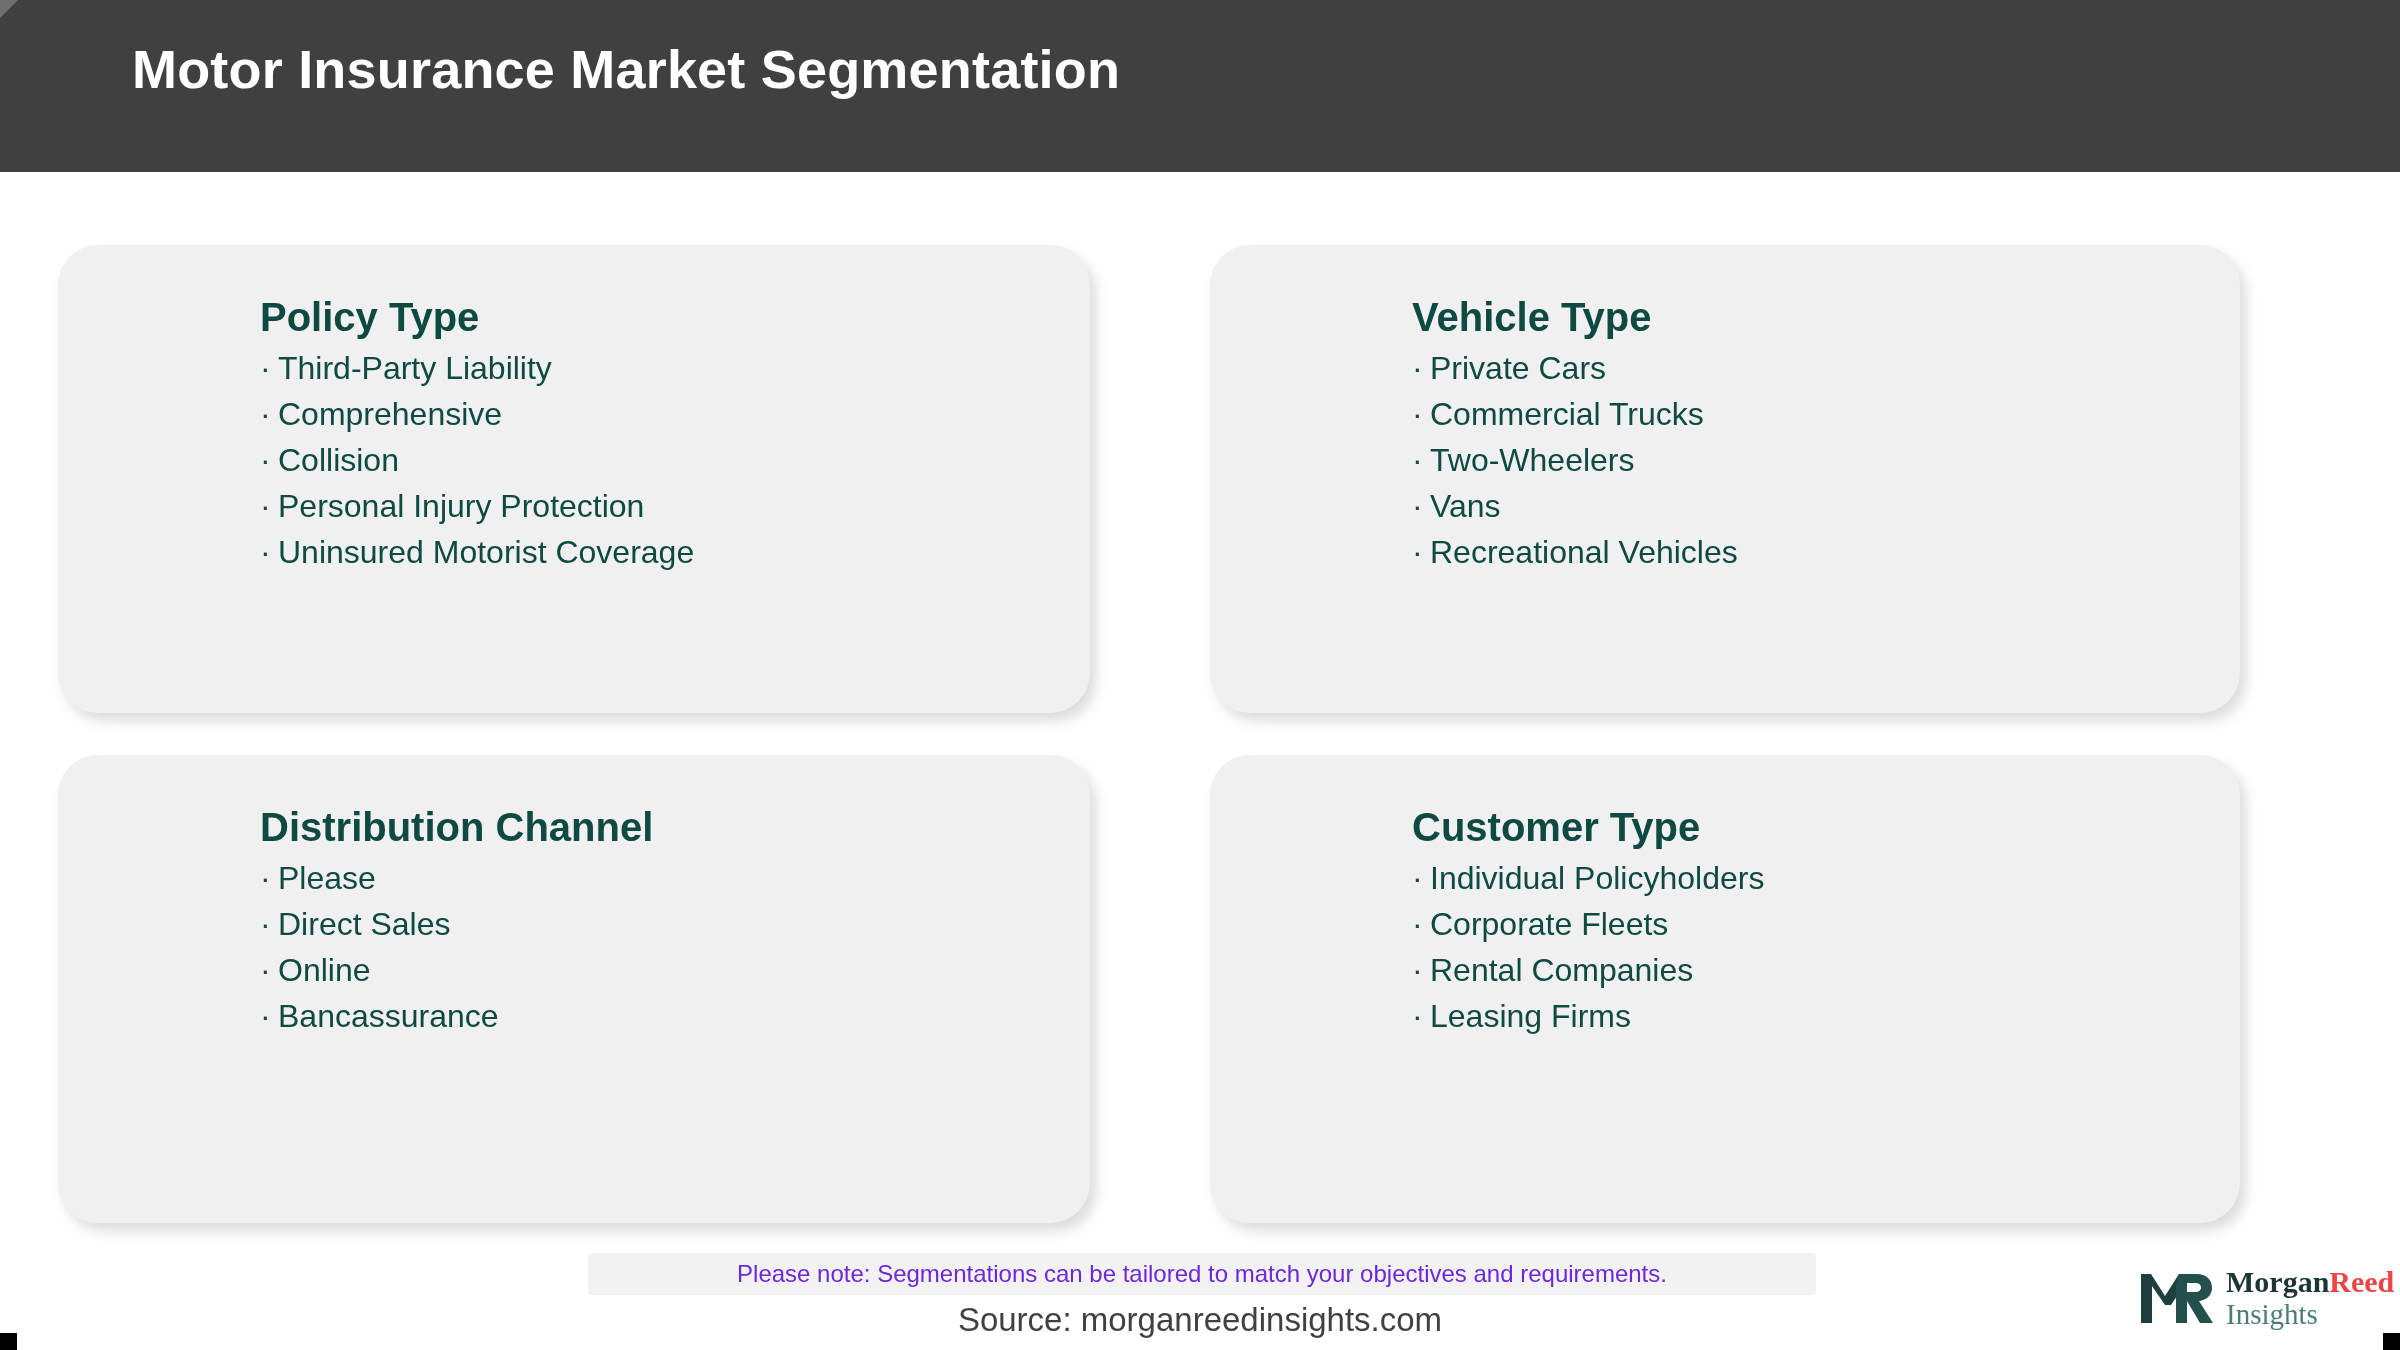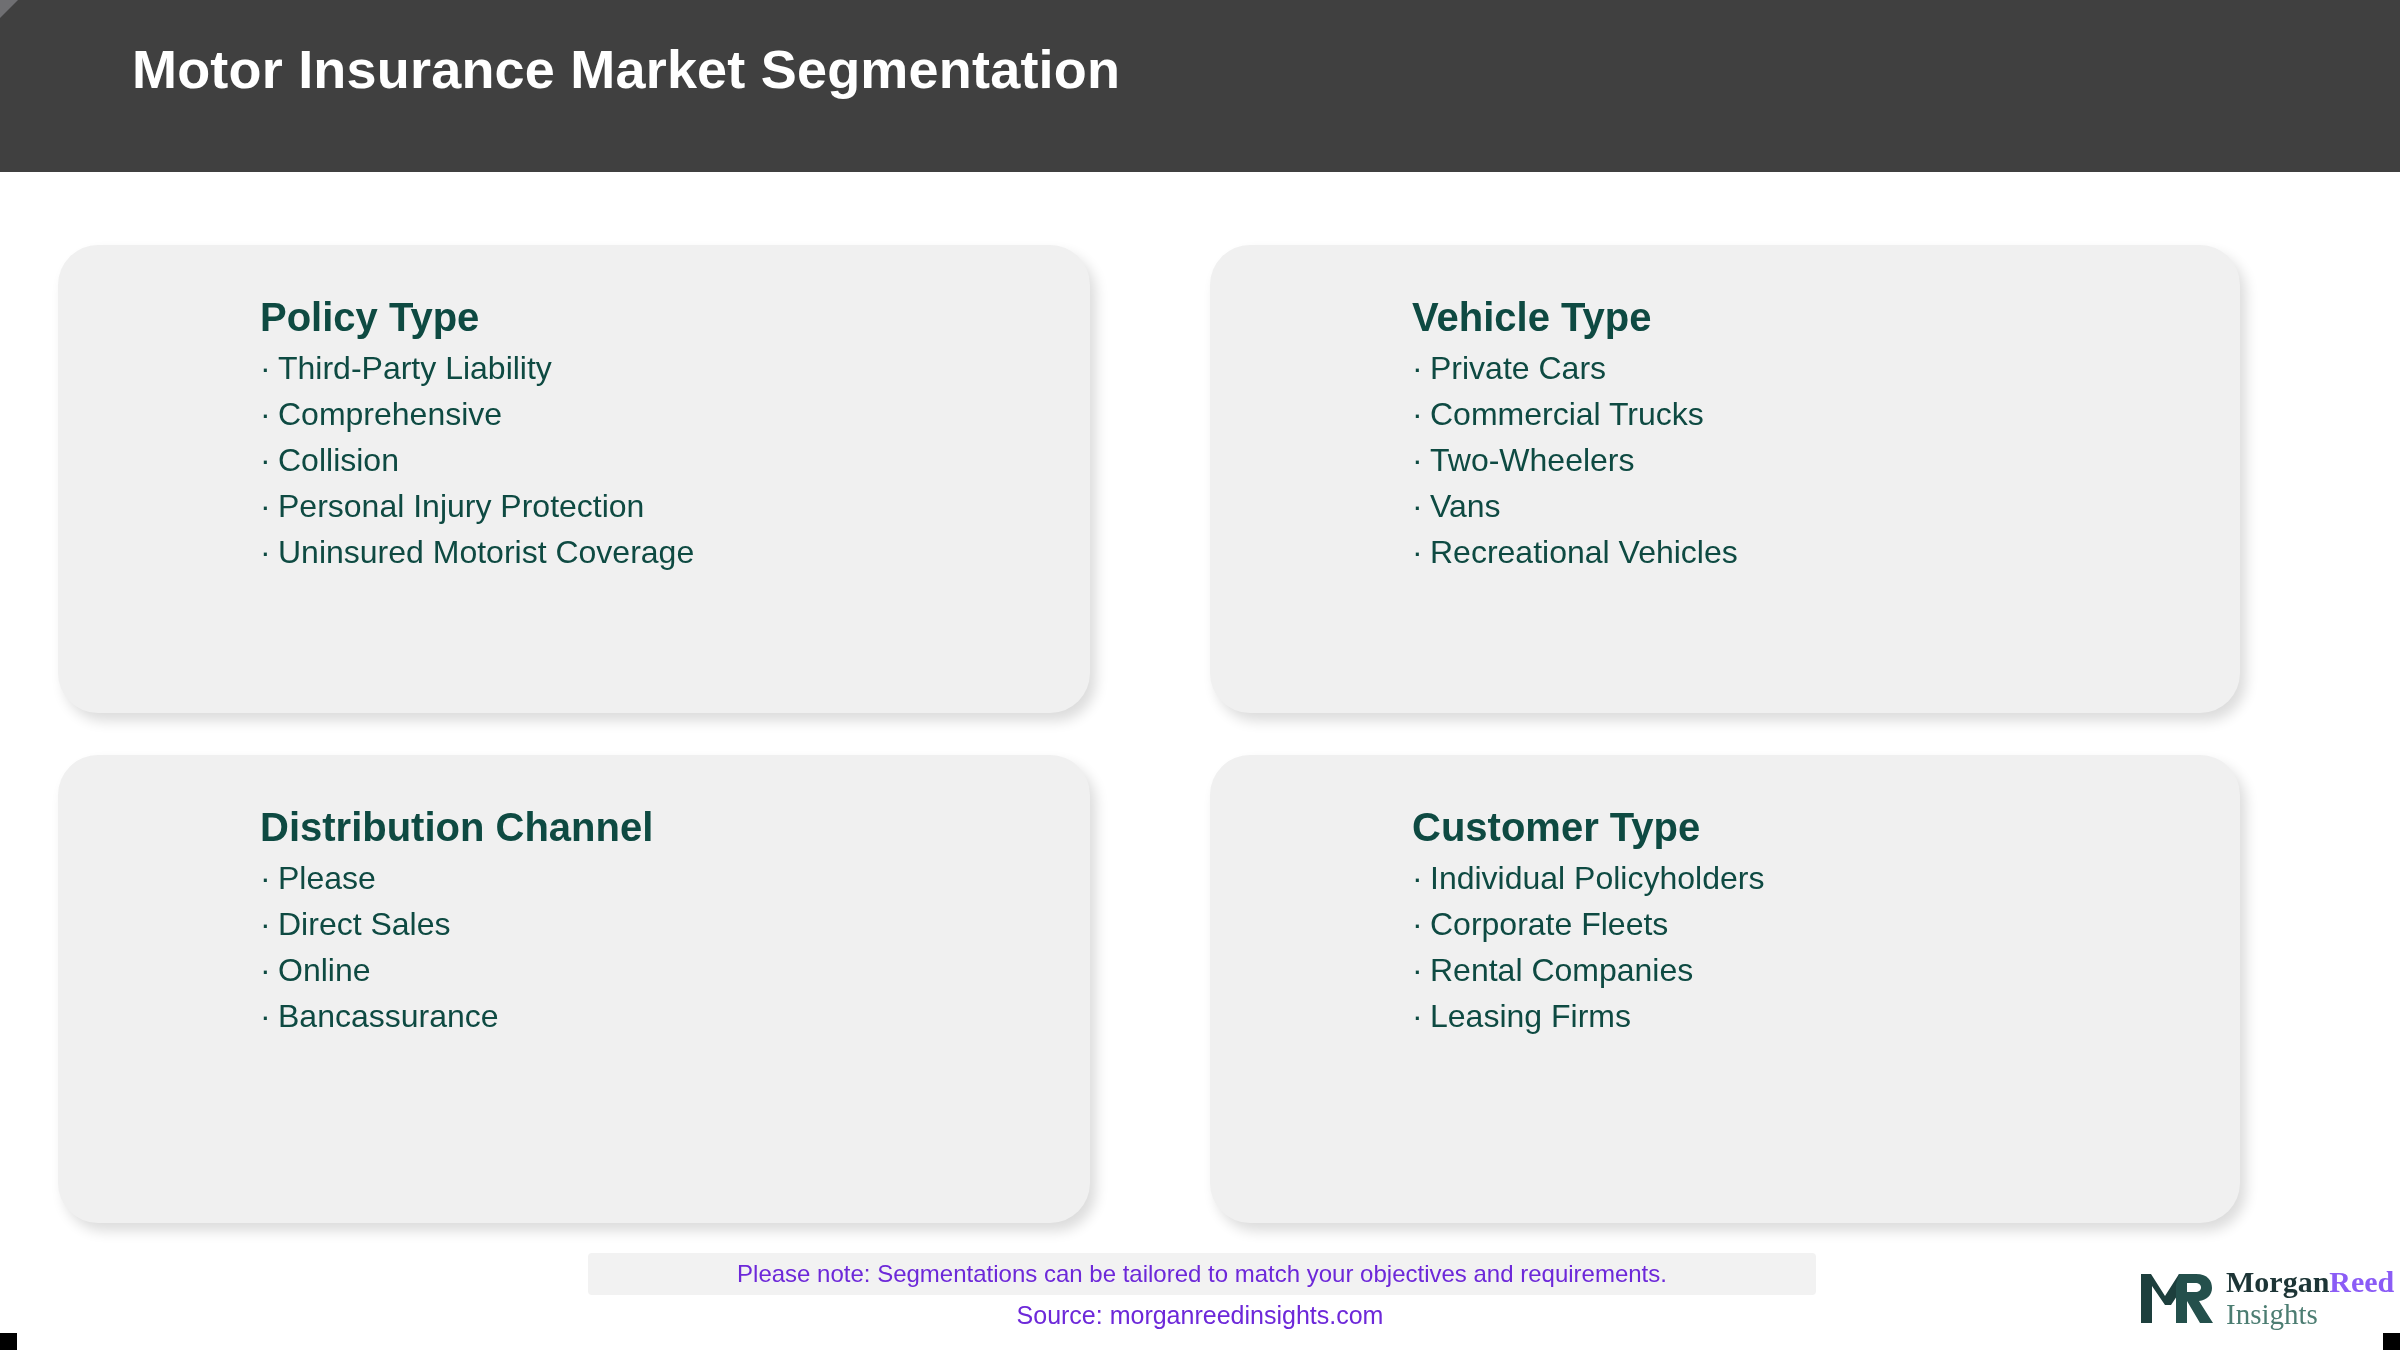--- a/index.html
+++ b/index.html
@@ -125,22 +125,22 @@
     font-size: 24px;
     color: #6d28d9;
     white-space: nowrap;
   }
   .source-text {
     position: absolute;
     left: 0;
     top: 1301px;
     width: 2400px;
     text-align: center;
-    font-size: 25px;
-    color: #6d28d9;
+    font-size: 33px;
+    color: #404040;
   }
 
   
   .brand-logo {
     position: absolute;
     left: 2138px;
     top: 1262px;
     width: 250px;
     height: 72px;
     display: flex;
@@ -154,21 +154,21 @@
     justify-content: center;
     line-height: 1.08;
   }
   .brand-line1 {
     font-family: "Liberation Serif", "DejaVu Serif", serif;
     font-size: 30px;
     font-weight: bold;
     color: #1d3536;
     white-space: nowrap;
   }
-  .brand-line1 .reed { color: #8b5cf6; font-weight: bold; }
+  .brand-line1 .reed { color: #ef4444; font-weight: bold; }
   .brand-line2 {
     font-family: "Liberation Serif", "DejaVu Serif", serif;
     font-size: 29px;
     color: #4c7d72;
     white-space: nowrap;
   }
 
   
   .corner-mark {
     position: absolute;

